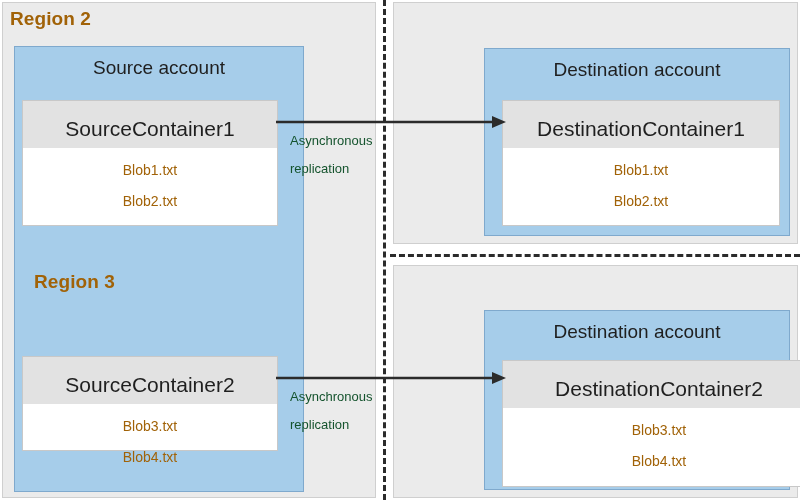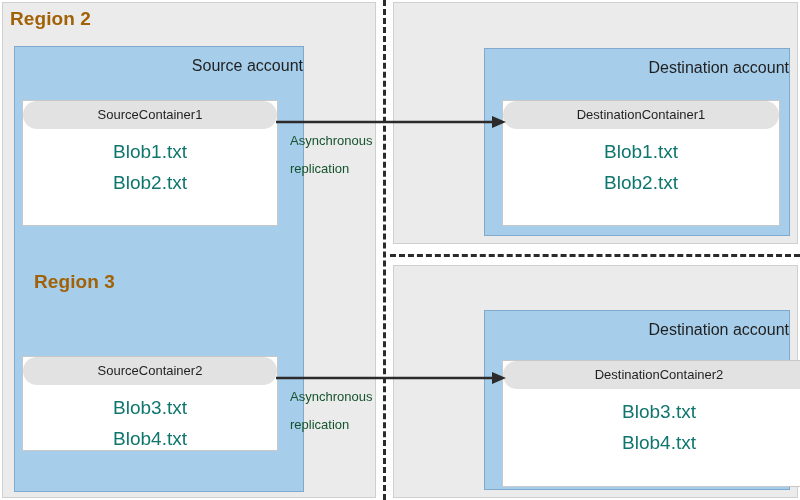--- a/index.html
+++ b/index.html
@@ -47,58 +47,57 @@
   
   .account {
     position: absolute;
     background: #a6cdea;
     border: 1px solid #7fa9cd;
     box-sizing: border-box;
   }
   .account-title {
     position: absolute;
     width: 100%;
-    text-align: right;
+    text-align: center;
     top: 10px;
     left: 0;
-    font-size: 16px;
+    font-size: 19px;
     color: #1f1f1f;
     white-space: nowrap;
   }
 
   #source-account      { left: 14px;  top: 46px;  width: 290px; height: 446px; }
   #dest-account-1      { left: 484px; top: 48px;  width: 306px; height: 188px; }
   #dest-account-2      { left: 484px; top: 310px; width: 306px; height: 180px; }
 
   
   .container-box {
     position: absolute;
     background: #ffffff;
     border: 1px solid #c8c8c8;
     box-sizing: border-box;
     display: flex;
     flex-direction: column;
   }
   .container-header {
     background: #e2e2e2;
     text-align: center;
-    font-size: 13px;
+    font-size: 21px;
     color: #1f1f1f;
-    padding: 6px 10px 7px 10px;
-    white-space: nowrap;
-    border-radius: 14px;
+    padding: 16px 10px 7px 10px;
+    white-space: nowrap;
   }
   .blob-list {
     flex: 1;
     padding-top: 7px;
     text-align: center;
   }
   .blob-item {
-    font-size: 19px;
-    color: #0f766e;
+    font-size: 14px;
+    color: #a16207;
     line-height: 31px;
     white-space: nowrap;
   }
 
   #source-container-1 { left: 22px;  top: 100px; width: 256px; height: 126px; }
   #source-container-2 { left: 22px;  top: 356px; width: 256px; height: 95px; }
   #dest-container-1   { left: 502px; top: 100px; width: 278px; height: 126px; }
   #dest-container-2   { left: 502px; top: 360px; width: 314px; height: 127px; justify-content: space-between; }
 
   

